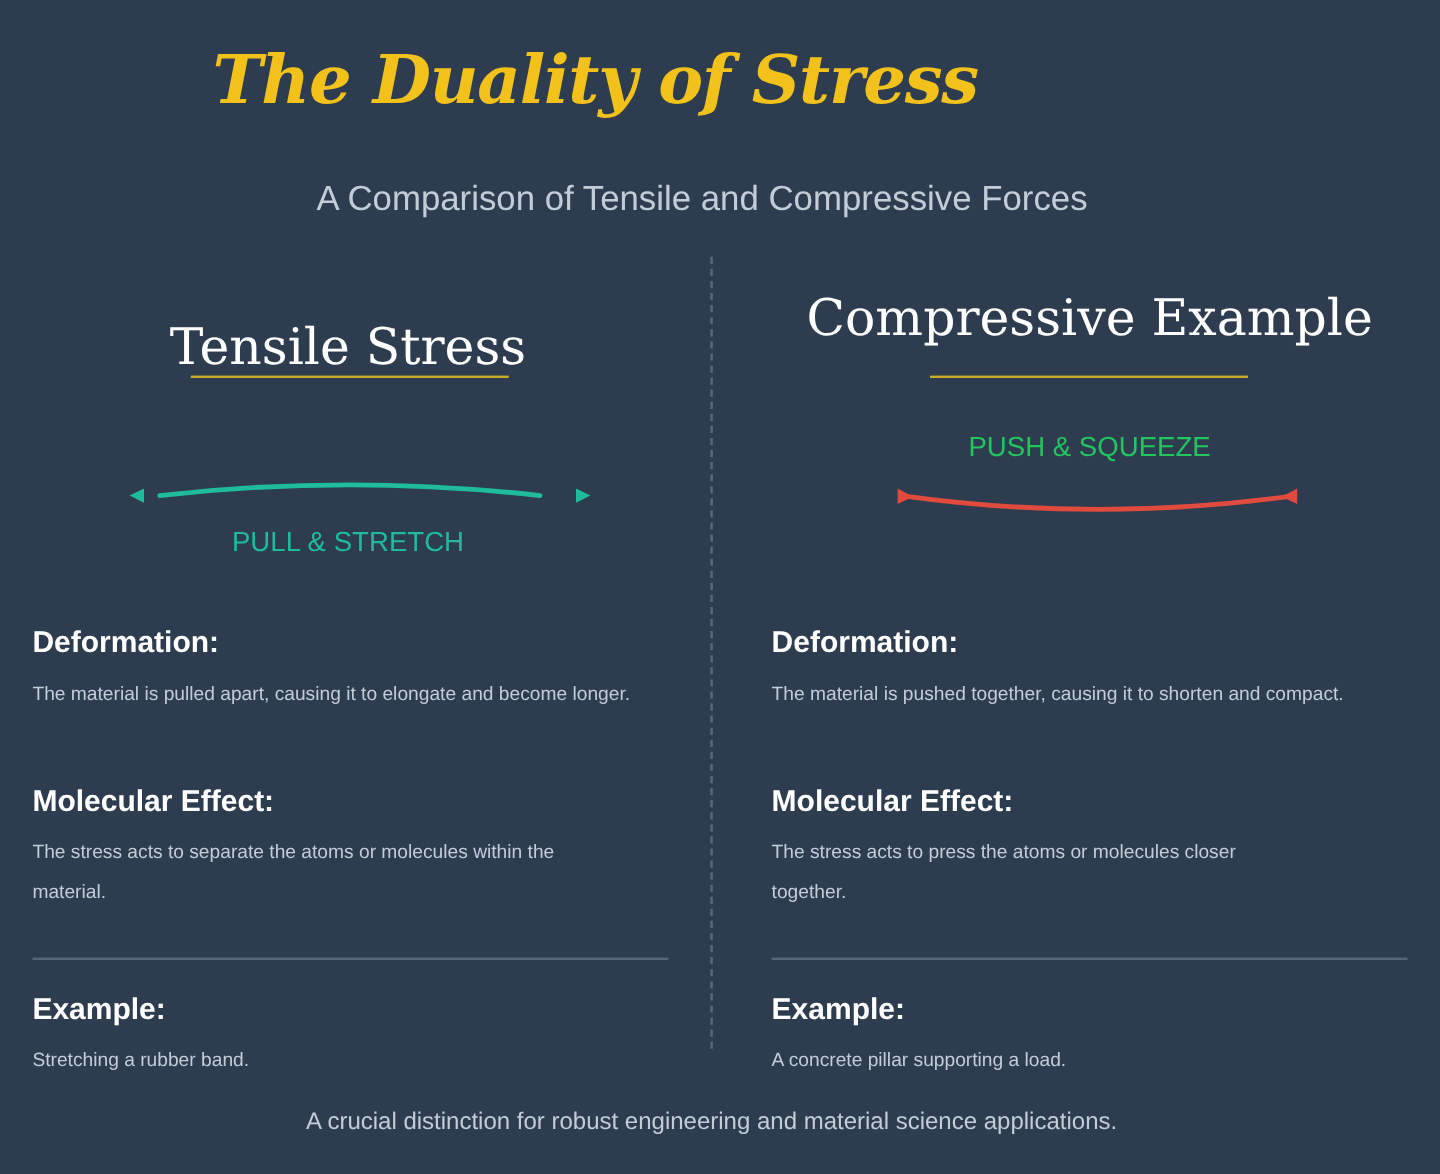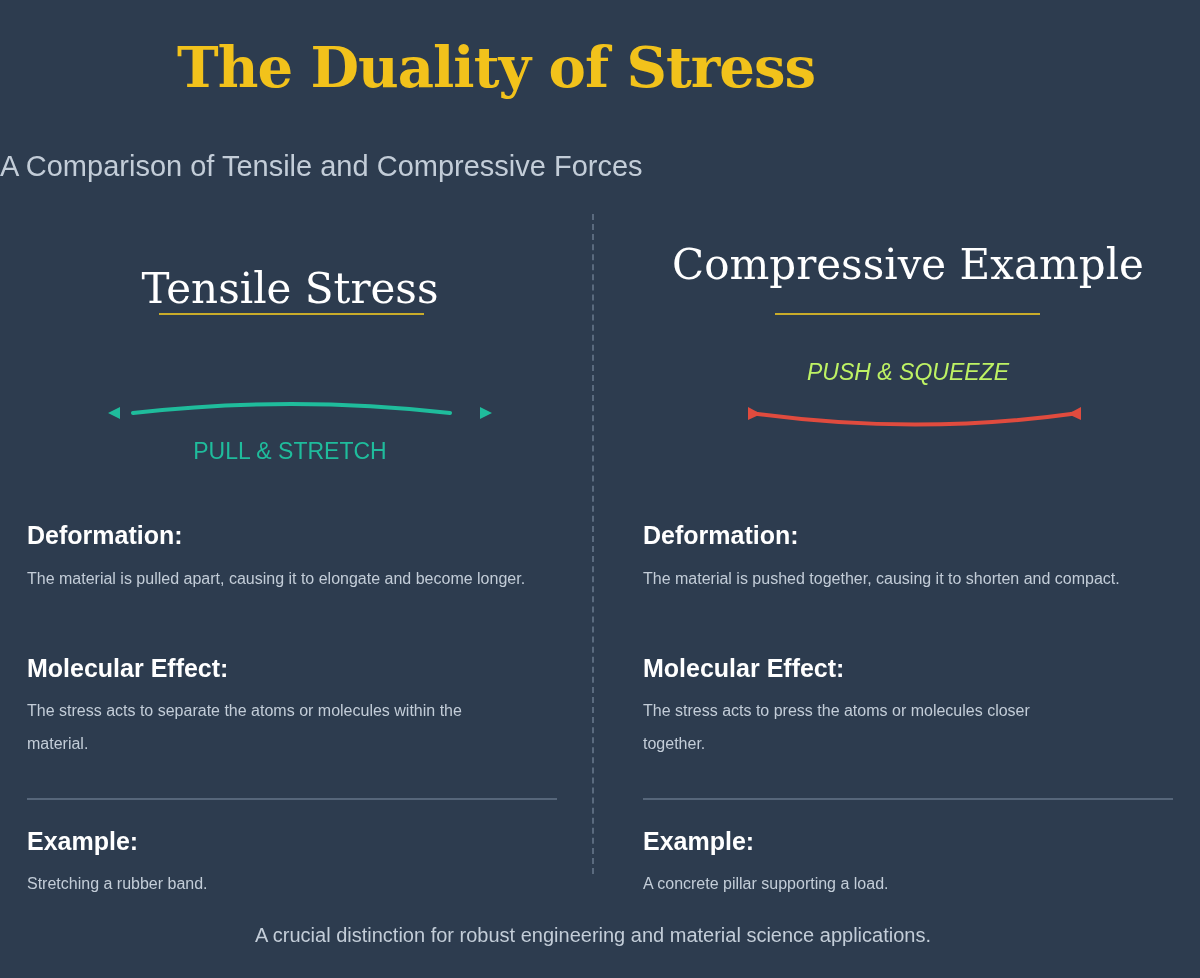--- a/index.html
+++ b/index.html
@@ -5,24 +5,24 @@
   html, body { margin:0; padding:0; }
   body {
     width:1200px; height:978px; overflow:hidden;
     background:#2d3c4f;
     font-family:"Liberation Sans", sans-serif;
     position:relative;
   }
   .title {
     position:absolute; left:0; top:34px; width:992px; text-align:center;
     font-family:"DejaVu Serif", serif; font-weight:bold; font-size:56px;
-    color:#f2c21b; letter-spacing:-1px; margin:0;
+    color:#f2c21b; letter-spacing:-1px; margin:0;font-style:italic;
   }
   .subtitle {
-    position:absolute; left:0; top:150px; width:1170px; 
+    position:absolute; left:0; top:150px; width:1170px; text-align:center;
     font-family:"Liberation Sans", sans-serif; font-size:29px; color:#c3cdd8;
   }
   .vdivider {
     position:absolute; left:592px; top:214px; width:0; height:660px;
     border-left:2px dashed #5a6a7e;
   }
   .col { position:absolute; top:0; }
   .col-left { left:27px; width:530px; }
   .col-right { left:643px; width:530px; }
   .col-head {
@@ -33,21 +33,21 @@
   .col-right .col-head { left:0; }
   .head-underline {
     position:absolute; top:313px; height:2px; width:265px; background:#c9ac2a;
   }
   .col-left .head-underline { left:132px; }
   .col-right .head-underline { left:132px; }
   .action-label {
     position:absolute; width:530px; text-align:center; font-size:23px;
   }
   .col-left .action-label { top:438px; left:-2px; color:#1fbc9c; }
-  .col-right .action-label { top:359px; left:0; color:#bef264;font-style:italic; }
+  .col-right .action-label { top:359px; left:0; color:#22c55e; }
   .arrow-svg { position:absolute; }
   .col-left .arrow-svg { left:73px; top:395px; }
   .col-right .arrow-svg { left:100px; top:400px; }
   .section-label {
     position:absolute; left:0; font-weight:bold; font-size:25px; color:#ffffff;
   }
   .section-text {
     position:absolute; left:0; width:500px; font-size:16px; line-height:33px; color:#c3cdd8;
   }
   .hrule {

